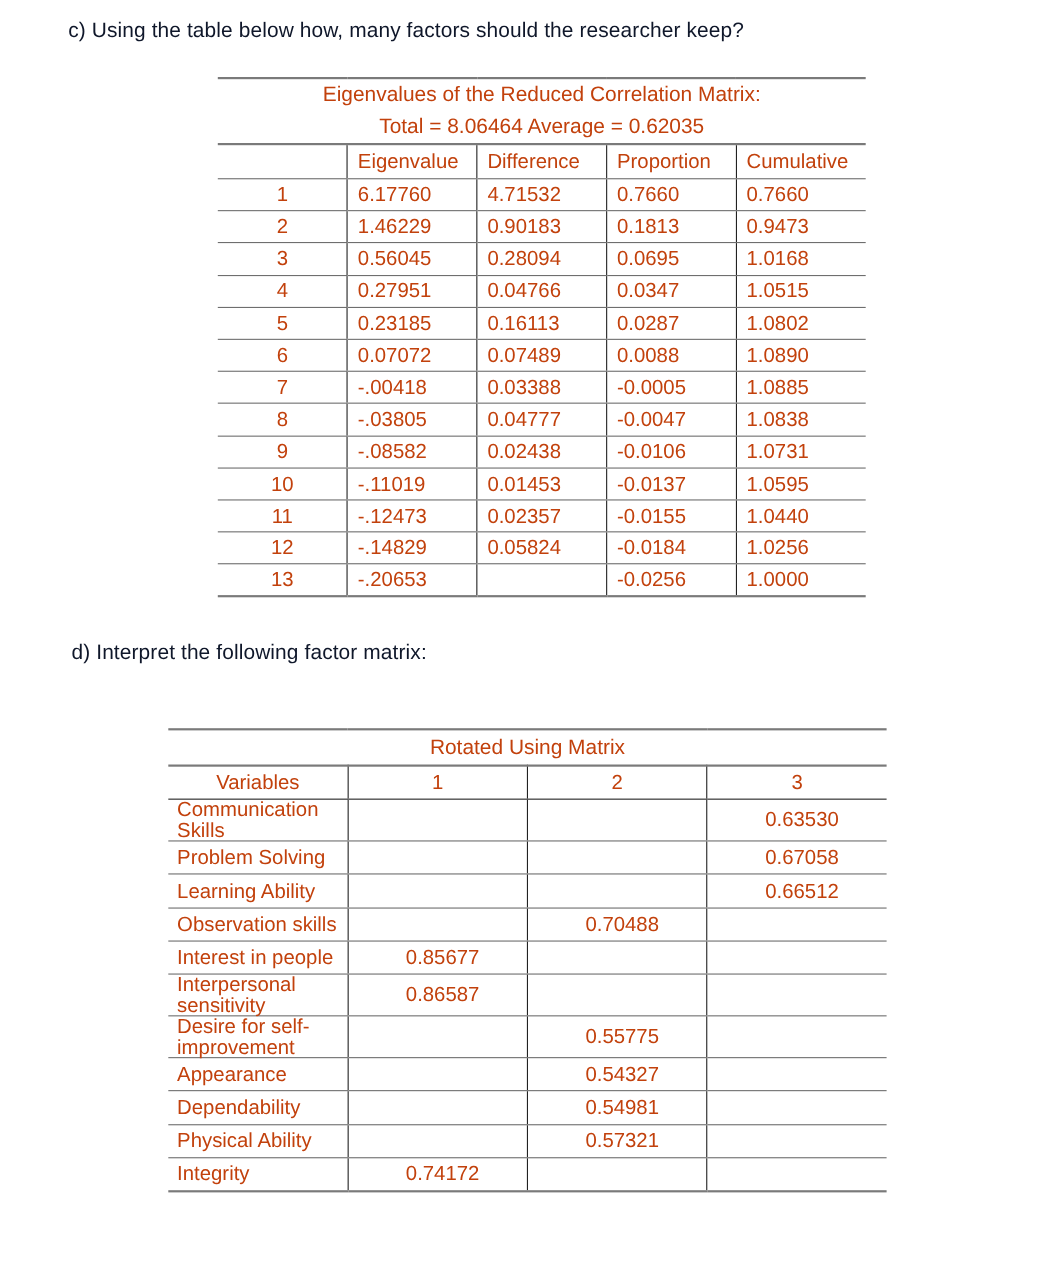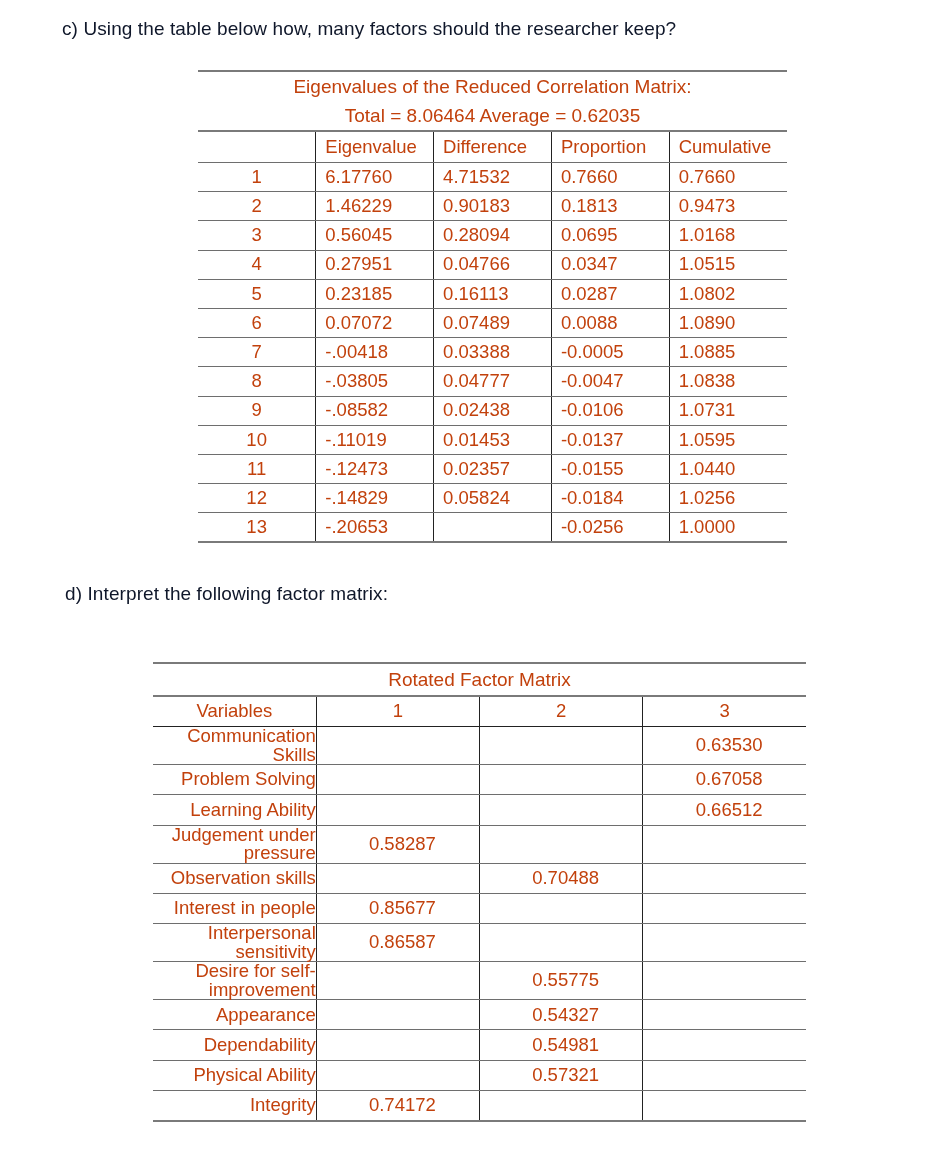--- a/index.html
+++ b/index.html
@@ -118,21 +118,21 @@
     border-left: 1.5px solid #222;
   }
   #rot-table tbody td {
     height: 29.3px;
     border-bottom: 1.5px solid #6e6e6e;
   }
   #rot-table tbody tr:last-child td {
     border-bottom: 2px solid #7a7a7a;
   }
   #rot-table td.vname {
-    text-align: right;
+    text-align: left;
     padding-left: 8px;
   }
   #rot-table td.val {
     text-align: center;
     padding-left: 9px;
     border-left: 1.5px solid #222;
   }
   .c-var { width: 335px; }
   .c-f1  { width: 116px; }
   .c-f2  { width: 102px; }
@@ -255,21 +255,21 @@
       </tbody>
   </table>
 </div>
 
 <div class="question" id="q-d">d) Interpret the following factor matrix:</div>
 
 <div id="rot-wrap">
   <table id="rot-table">
     <thead>
       <tr>
-        <td class="caption-cell" colspan="4">Rotated Factor Matrix</td>
+        <td class="caption-cell" colspan="4">Rotated Using Matrix</td>
       </tr>
     </thead>
     <thead class="sub">
       <tr>
         <td class="vh c-var">Variables</td>
         <td class="fh c-f1">1</td>
         <td class="fh c-f2">2</td>
         <td class="fh c-f3">3</td>
       </tr>
     </thead>
@@ -286,26 +286,20 @@
           <td class="val c-f2"></td>
           <td class="val c-f3">0.67058</td>
         </tr>
         <tr>
           <td class="vname c-var">Learning Ability</td>
           <td class="val c-f1"></td>
           <td class="val c-f2"></td>
           <td class="val c-f3">0.66512</td>
         </tr>
         <tr>
-          <td class="vname c-var">Judgement under pressure</td>
-          <td class="val c-f1">0.58287</td>
-          <td class="val c-f2"></td>
-          <td class="val c-f3"></td>
-        </tr>
-        <tr>
           <td class="vname c-var">Observation skills</td>
           <td class="val c-f1"></td>
           <td class="val c-f2">0.70488</td>
           <td class="val c-f3"></td>
         </tr>
         <tr>
           <td class="vname c-var">Interest in people</td>
           <td class="val c-f1">0.85677</td>
           <td class="val c-f2"></td>
           <td class="val c-f3"></td>

